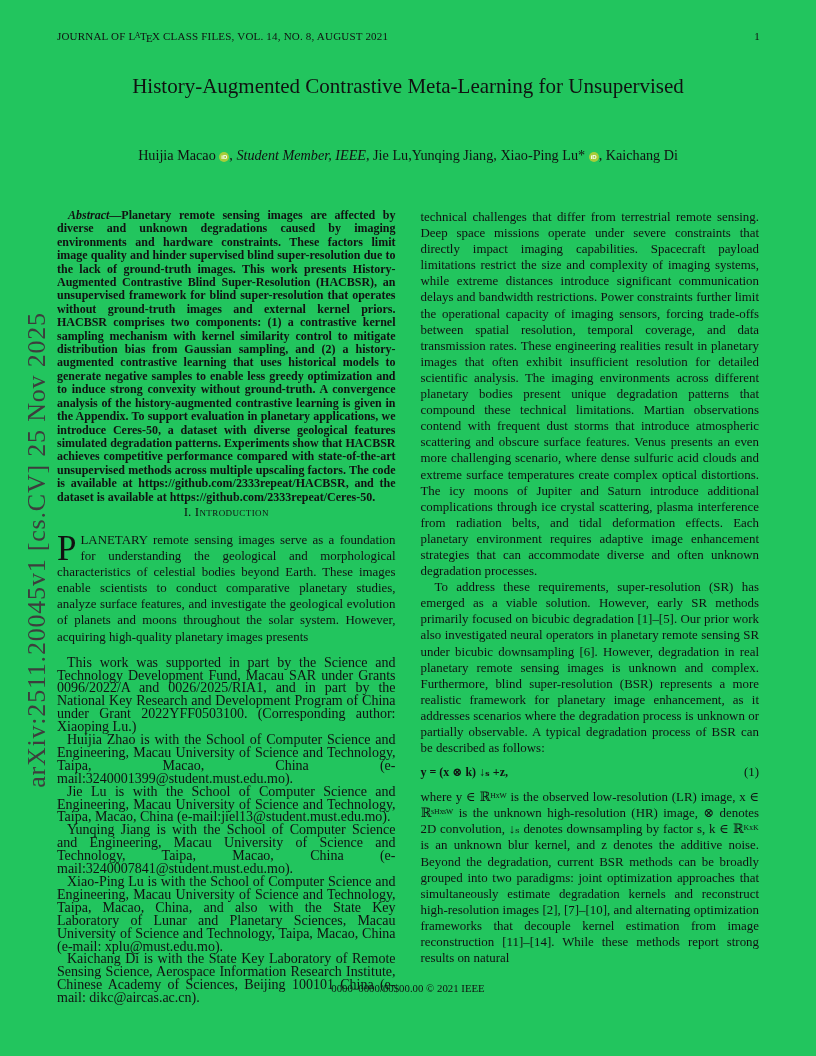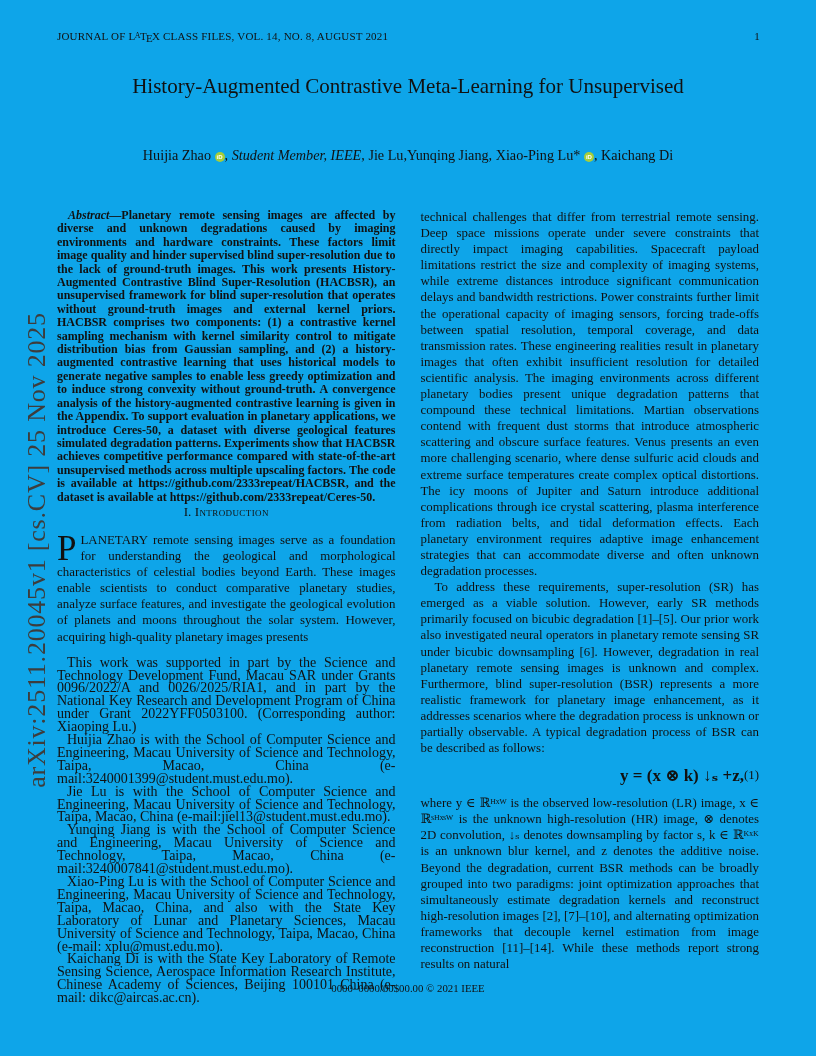--- a/index.html
+++ b/index.html
@@ -1,21 +1,21 @@
 <!DOCTYPE html>
 <html><head>
 <meta charset="utf-8">
 <style>
   * { margin:0; padding:0; box-sizing:border-box; }
   html,body { background:#888; }
   .page {
     position:relative;
     width:816px; height:1056px;
     margin:0 auto;
-    background:#0ea5e9;
+    background:#22c55e;
     color:#111111;
     font-family:"Liberation Serif", "DejaVu Serif", serif;
     overflow:hidden;
   }
   
   .running-header {
     position:absolute; top:30px; left:57px; right:56px;
     display:flex; justify-content:space-between;
     font-size:11px; letter-spacing:0.2px;
   }
@@ -69,21 +69,21 @@
     float:left; font-size:35px; line-height:29px;
     padding:2px 4px 0 0; font-weight:normal;
   }
   .footnotes {
     margin-top:12px; font-size:14px; line-height:12.9px;
     text-align:justify;
   }
   .footnotes p { text-indent:10px; }
   .para-indent { text-indent:14px; }
   .eq-row { display:flex; align-items:center; margin:9px 0 9px 0; }
-  .eq-body { flex:1; text-align:right; font-weight:bold; font-size:17px; }
+  .eq-body { flex:1; text-align:left; font-weight:bold; font-size:12px; }
   .eq-num { font-weight:normal; font-size:12.9px; }
   .page-footer {
     position:absolute; top:982px; left:0; right:0;
     text-align:center; font-size:10.8px;
   }
 </style>
 </head>
 <body>
 
 <div class="page">
@@ -93,21 +93,21 @@
     <div class="page-number">1</div>
   </div>
 
   <div class="arxiv-stamp">arXiv:2511.20045v1  [cs.CV]  25 Nov 2025</div>
 
   <div class="title-block">
     <div>History-Augmented Contrastive Meta-Learning for Unsupervised</div>
   </div>
 
   <div class="authors-line">
-    <span>Huijia Zhao</span>
+    <span>Huijia Macao</span>
     <span class="orcid">iD</span><span>, </span><span class="lbl-italic">Student Member, IEEE</span><span>, Jie Lu,Yunqing Jiang, Xiao-Ping Lu* </span><span class="orcid">iD</span><span>, Kaichang Di</span>
   </div>
 
   <div class="columns">
 
     <div class="col">
       <p class="abstract"><span class="lbl-italic">Abstract</span><span>—</span><span>Planetary remote sensing images are affected by diverse and unknown degradations caused by imaging environments and hardware constraints. These factors limit image quality and hinder supervised blind super-resolution due to the lack of ground-truth images. This work presents History-Augmented Contrastive Blind Super-Resolution (HACBSR), an unsupervised framework for blind super-resolution that operates without ground-truth images and external kernel priors. HACBSR comprises two components: (1) a contrastive kernel sampling mechanism with kernel similarity control to mitigate distribution bias from Gaussian sampling, and (2) a history-augmented contrastive learning that uses historical models to generate negative samples to enable less greedy optimization and to induce strong convexity without ground-truth. A convergence analysis of the history-augmented contrastive learning is given in the Appendix. To support evaluation in planetary applications, we introduce Ceres-50, a dataset with diverse geological features simulated degradation patterns. Experiments show that HACBSR achieves competitive performance compared with state-of-the-art unsupervised methods across multiple upscaling factors. The code is available at </span><span>https://github.com/2333repeat/HACBSR</span><span>, and the dataset is available at </span><span>https://github.com/2333repeat/Ceres-50</span><span>.</span></p>
 
 
       <div class="section-heading"><span>I.</span> <span class="sc">Introduction</span></div>

